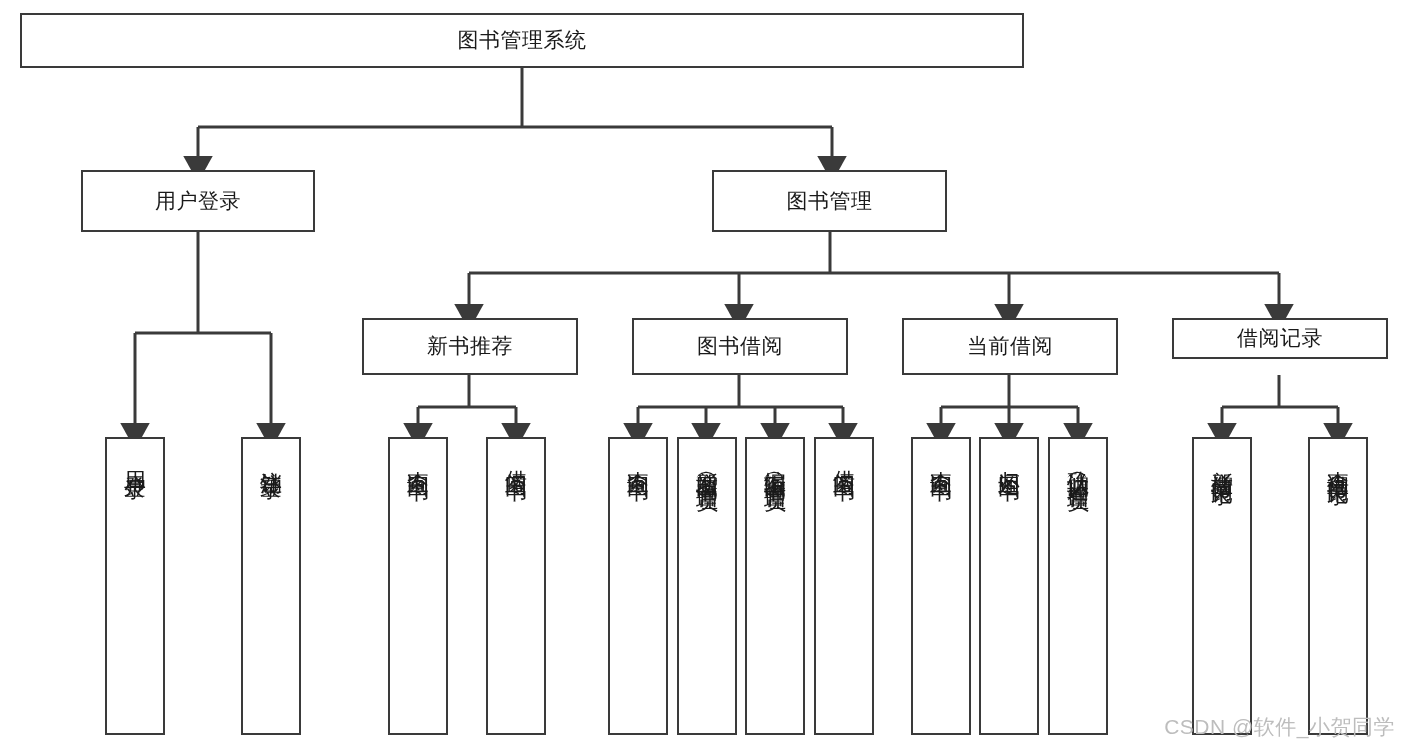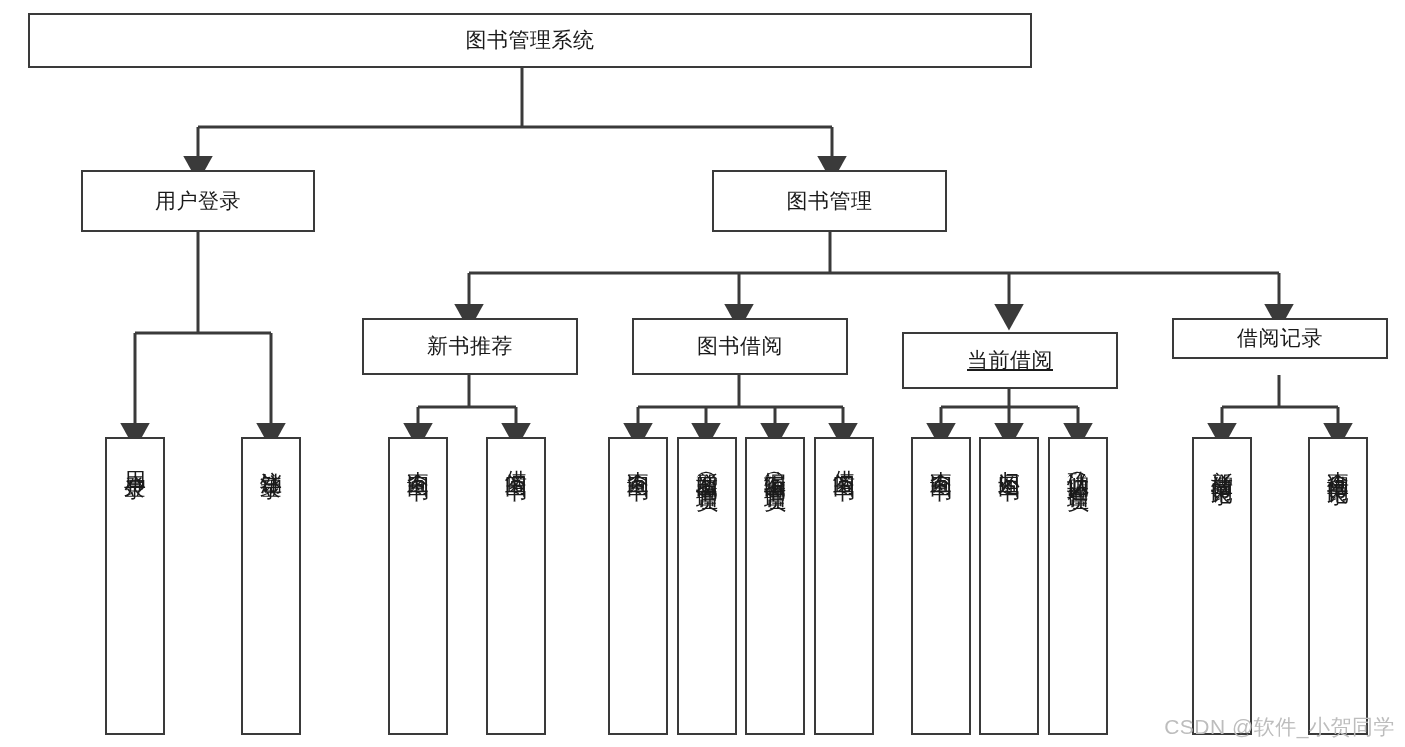--- a/index.html
+++ b/index.html
@@ -119,38 +119,38 @@
       <path d="M1009,407 L1009,427" marker-end="url(#arrow)"></path>
       <path d="M1078,407 L1078,427" marker-end="url(#arrow)"></path>
 
       <path d="M1279,375 L1279,407"></path>
       <path d="M1222,407 L1338,407"></path>
       <path d="M1222,407 L1222,427" marker-end="url(#arrow)"></path>
       <path d="M1338,407 L1338,427" marker-end="url(#arrow)"></path>
     </g>
   </svg>
 
-  <div class="node horizontal" style="left:20px; top:13px; width:1004px; height:55px;margin-left:8px;">
+  <div class="node horizontal" style="left:20px; top:13px; width:1004px; height:55px;">
     <span class="label">图书管理系统</span>
   </div>
 
   <div class="node horizontal" style="left:81px; top:170px; width:234px; height:62px;">
     <span class="label">用户登录</span>
   </div>
   <div class="node horizontal" style="left:712px; top:170px; width:235px; height:62px;">
     <span class="label">图书管理</span>
   </div>
 
   <div class="node horizontal" style="left:362px; top:318px; width:216px; height:57px;">
     <span class="label">新书推荐</span>
   </div>
   <div class="node horizontal" style="left:632px; top:318px; width:216px; height:57px;">
     <span class="label">图书借阅</span>
   </div>
-  <div class="node horizontal" style="left:902px; top:332px; width:216px; height:57px;text-decoration:underline;">
+  <div class="node horizontal" style="left:902px; top:318px; width:216px; height:57px;">
     <span class="label">当前借阅</span>
   </div>
   <div class="node horizontal" style="left:1172px; top:318px; width:216px; height:41px;">
     <span class="label">借阅记录</span>
   </div>
 
   <div class="node vertical" style="left:105px; top:437px; width:60px; height:298px;">
     <span class="label">用户登录</span>
   </div>
   <div class="node vertical" style="left:241px; top:437px; width:60px; height:298px;">

